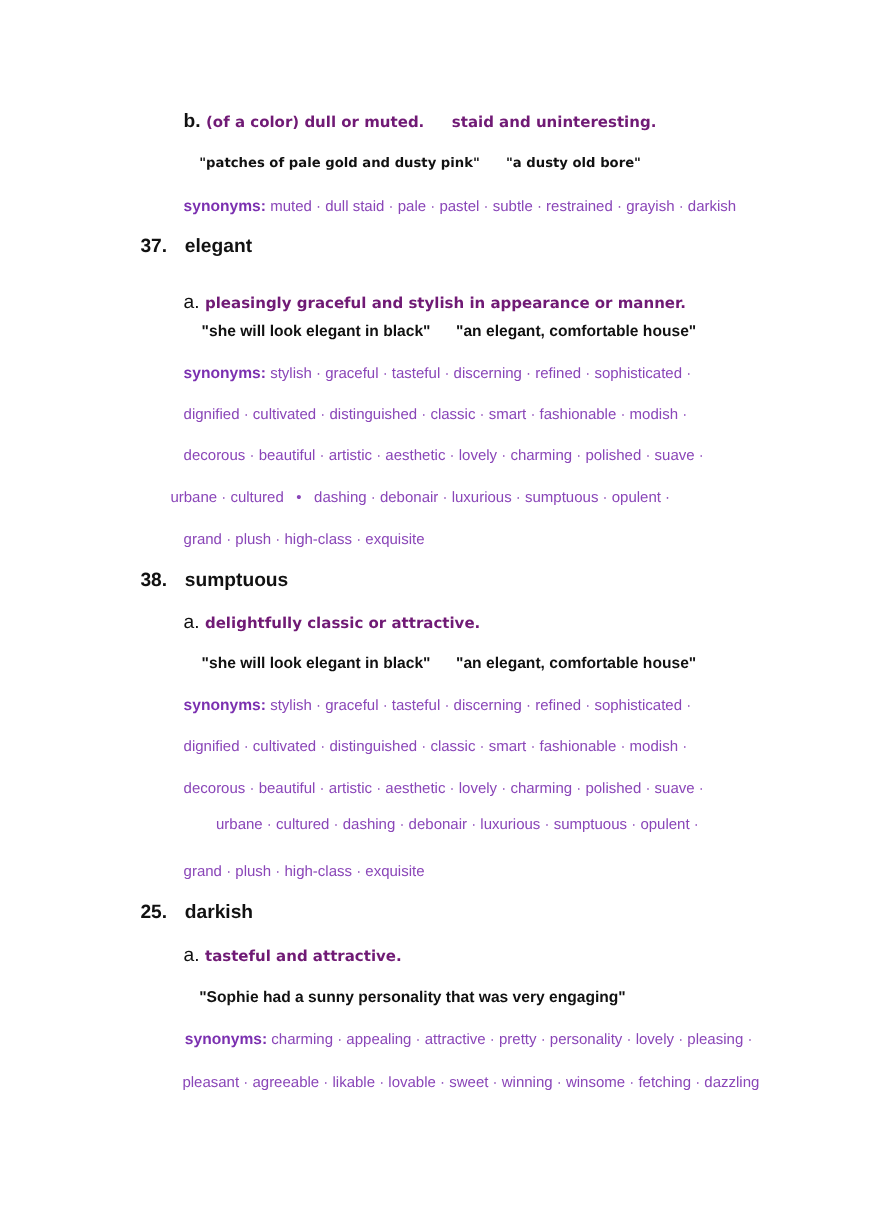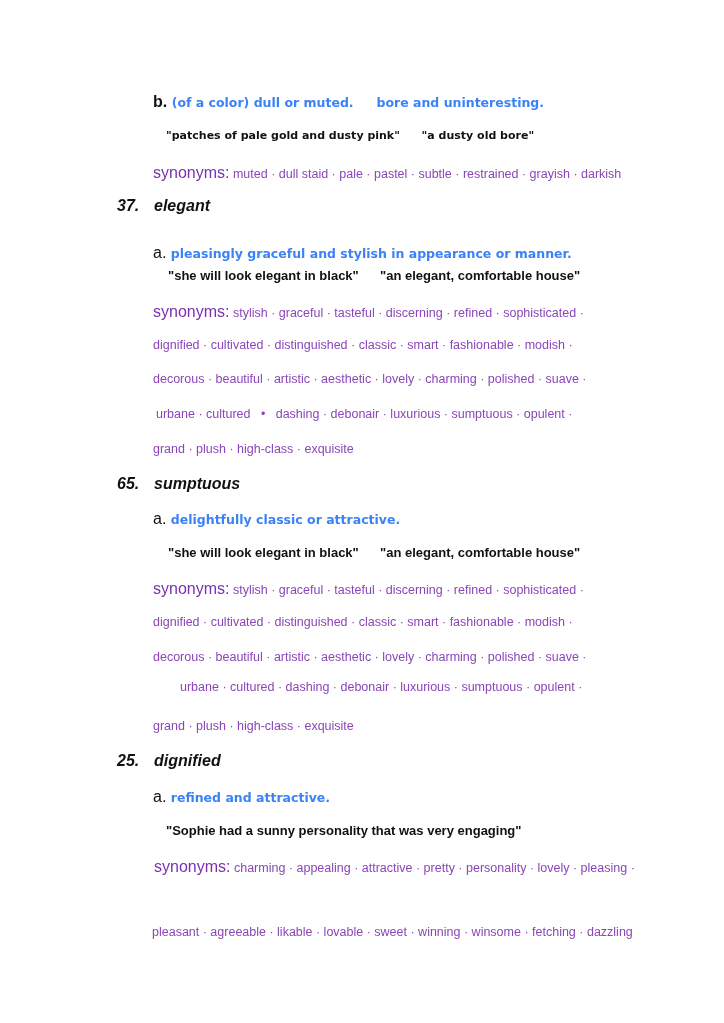--- a/index.html
+++ b/index.html
@@ -1,36 +1,36 @@
 <!DOCTYPE html>
 <html><head>
   <meta charset="utf-8">
   <style>
     html, body { margin: 0; padding: 0; background: #ffffff; }
     body { width: 724px; height: 1023px; position: relative; overflow: hidden; font-family: "Liberation Sans", sans-serif; }
     .abs { position: absolute; white-space: nowrap; }
     .letter { font-family: "Liberation Sans", sans-serif; font-size: 16px; color: #111; }
     .letter.bold { font-weight: bold; }
-    .def { font-family: "DejaVu Sans", sans-serif; font-weight: bold; font-size: 12.5px; color: #3b82f6; }
+    .def { font-family: "DejaVu Sans", sans-serif; font-weight: bold; font-size: 12.5px; color: #701a75; }
     .ex { font-family: "DejaVu Sans", sans-serif; font-weight: bold; font-size: 11px; color: #111; }
     .ex2 { font-family: "Liberation Sans", sans-serif; font-weight: bold; font-size: 13px; color: #111; }
     .syn { font-family: "Liberation Sans", sans-serif; font-size: 12.5px; color: #8a46b8; }
-    .syn .lbl { font-weight: normal; color: #7b30b0; font-size: 16px; }
-    .head { font-family: "Liberation Sans", sans-serif; font-weight: bold; font-size: 16px; color: #111; font-style: italic; }
+    .syn .lbl { font-weight: bold; color: #7b30b0; font-size: 13px; }
+    .head { font-family: "Liberation Sans", sans-serif; font-weight: bold; font-size: 16px; color: #111; }
     .head .num { display: inline-block; width: 37px; }
     .gap { display: inline-block; width: 14px; }
   </style>
 </head>
 <body>
 
 <div class="abs" style="left:153px;top:93px;">
   <span class="letter bold">b.</span>
   <span class="def">(of a color) dull or muted.</span>
   <span class="gap"></span>
-  <span class="def">bore and uninteresting.</span>
+  <span class="def">staid and uninteresting.</span>
 </div>
 <div class="abs ex" style="left:166px;top:129px;">
   <span>"patches of pale gold and dusty pink"</span>
   <span class="gap"></span>
   <span>"a dusty old bore"</span>
 </div>
 <div class="abs syn" style="left:153px;top:164px;">
   <span class="lbl">synonyms:</span>
   <span>muted · dull  staid · pale · pastel · subtle · restrained · grayish · darkish</span>
 </div>
@@ -46,51 +46,51 @@
   <span>"she will look elegant in black"</span>
   <span class="gap"></span>
   <span>"an elegant, comfortable house"</span>
 </div>
 <div class="abs syn" style="left:153px;top:303px;">
   <span class="lbl">synonyms:</span>
   <span>stylish · graceful · tasteful · discerning · refined · sophisticated ·</span>
 </div>
 <div class="abs syn" style="left:153px;top:338px;">dignified · cultivated · distinguished · classic · smart · fashionable · modish ·</div>
 <div class="abs syn" style="left:153px;top:372px;">decorous · beautiful · artistic · aesthetic · lovely · charming · polished · suave ·</div>
-<div class="abs syn" style="left:156px;top:407px;white-space:pre;">urbane · cultured   •   dashing · debonair · luxurious · sumptuous · opulent ·</div>
+<div class="abs syn" style="left:142px;top:407px;white-space:pre;">urbane · cultured   •   dashing · debonair · luxurious · sumptuous · opulent ·</div>
 <div class="abs syn" style="left:153px;top:442px;">grand · plush · high-class · exquisite</div>
 
 <div class="abs head" style="left:117px;top:475px;">
-  <span class="num">65.</span><span>sumptuous</span>
+  <span class="num">38.</span><span>sumptuous</span>
 </div>
 <div class="abs" style="left:153px;top:510px;">
   <span class="letter">a.</span>
   <span class="def">delightfully classic or attractive.</span>
 </div>
 <div class="abs ex2" style="left:168px;top:545px;">
   <span>"she will look elegant in black"</span>
   <span class="gap"></span>
   <span>"an elegant, comfortable house"</span>
 </div>
 <div class="abs syn" style="left:153px;top:580px;">
   <span class="lbl">synonyms:</span>
   <span>stylish · graceful · tasteful · discerning · refined · sophisticated ·</span>
 </div>
 <div class="abs syn" style="left:153px;top:615px;">dignified · cultivated · distinguished · classic · smart · fashionable · modish ·</div>
 <div class="abs syn" style="left:153px;top:650px;">decorous · beautiful · artistic · aesthetic · lovely · charming · polished · suave ·</div>
 <div class="abs syn" style="left:153px;top:680px;margin-left:27px;">urbane · cultured · dashing · debonair · luxurious · sumptuous · opulent ·</div>
 <div class="abs syn" style="left:153px;top:719px;">grand · plush · high-class · exquisite</div>
 
 <div class="abs head" style="left:117px;top:752px;">
-  <span class="num">25.</span><span>dignified</span>
+  <span class="num">25.</span><span>darkish</span>
 </div>
 <div class="abs" style="left:153px;top:788px;">
   <span class="letter">a.</span>
-  <span class="def">refined and attractive.</span>
+  <span class="def">tasteful and attractive.</span>
 </div>
 <div class="abs ex2" style="left:166px;top:823px;">
   <span>"Sophie had a sunny personality that was very engaging"</span>
 </div>
 <div class="abs syn" style="left:154px;top:858px;">
   <span class="lbl">synonyms:</span>
   <span>charming · appealing · attractive · pretty · personality · lovely · pleasing ·</span>
 </div>
-<div class="abs syn" style="left:152px;top:925px;">pleasant · agreeable · likable · lovable · sweet · winning · winsome · fetching · dazzling</div>
+<div class="abs syn" style="left:152px;top:895px;">pleasant · agreeable · likable · lovable · sweet · winning · winsome · fetching · dazzling</div>
 
 </body></html>

